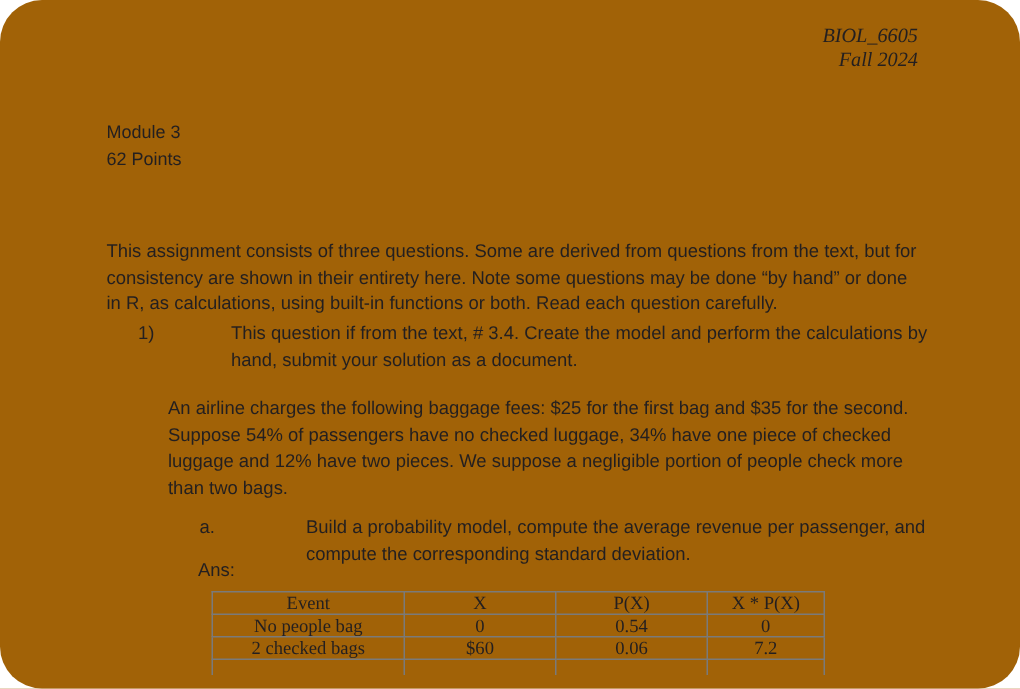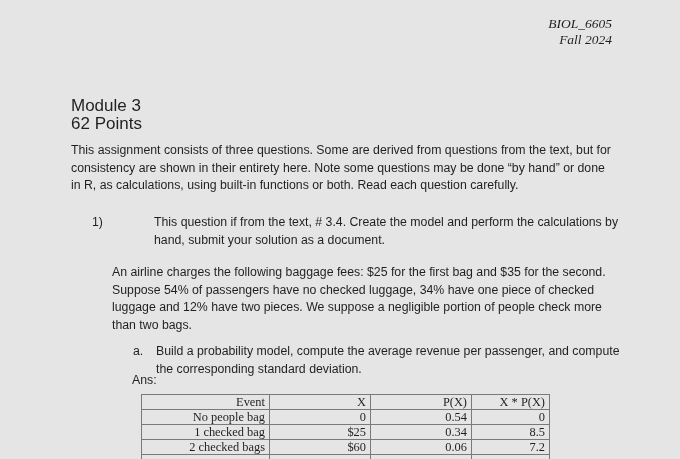--- a/index.html
+++ b/index.html
@@ -13,52 +13,53 @@
     position: relative;
     overflow: hidden;
     font-family: "Liberation Sans", sans-serif;
     color: #231f20;
     -webkit-font-smoothing: antialiased;
   }
 
   .page {
     position: absolute;
     inset: 0;
-    background: #e5e5e5;
+    background: #a16207;
+    border-radius: 28px;
   }
 
   
   .doc-header {
     position: absolute;
     top: 16px;
     right: 68px;
     text-align: right;
     font-family: "Liberation Serif", serif;
     font-style: italic;
     font-size: 13.5px;
     line-height: 16px;
     color: #231f20;
     white-space: nowrap;
   }
 
   
   .meta-block {
     position: absolute;
-    top: 97px;
+    top: 80px;
     left: 71px;
-    font-size: 17px;
+    font-size: 12px;
     line-height: 17.5px;
     color: #231f20;
   }
   .meta-line { white-space: nowrap; }
 
   
   .intro {
     position: absolute;
-    top: 142px;
+    top: 159px;
     left: 71px;
     width: 545px;
     font-size: 12.3px;
     line-height: 17.6px;
     text-align: left;
     color: #231f20;
   }
 
   
   .question {
@@ -102,21 +103,21 @@
     color: #231f20;
   }
   .sub-row {
     display: flex;
     align-items: flex-start;
   }
   .sub-letter {
     width: 23px;
     flex: 0 0 23px;
   }
-  .sub-text { flex: 1 1 auto; }
+  .sub-text { flex: 1 1 auto; margin-left: 48px; }
 
   
   .ans-label {
     position: absolute;
     top: 372px;
     left: 132px;
     font-size: 12.3px;
     line-height: 17.6px;
     font-weight: normal;
     color: #231f20;
@@ -132,21 +133,21 @@
     font-family: "Liberation Serif", serif;
     font-size: 12.4px;
     color: #231f20;
     table-layout: fixed;
   }
   .prob-table td {
     border: 1px solid #7a7a7a;
     height: 14px;
     line-height: 14px;
     padding: 0 4px;
-    text-align: right;
+    text-align: center;
     vertical-align: middle;
     overflow: hidden;
     white-space: nowrap;
   }
   .col-event { width: 128px; }
   .col-x     { width: 101px; }
   .col-px    { width: 101px; }
   .col-xpx   { width: 78px; }
 
   
@@ -205,26 +206,20 @@
         <td>P(X)</td>
         <td>X * P(X)</td>
       </tr>
       <tr>
         <td>No people bag</td>
         <td>0</td>
         <td>0.54</td>
         <td>0</td>
       </tr>
       <tr>
-        <td>1 checked bag</td>
-        <td>$25</td>
-        <td>0.34</td>
-        <td>8.5</td>
-      </tr>
-      <tr>
         <td>2 checked bags</td>
         <td>$60</td>
         <td>0.06</td>
         <td>7.2</td>
       </tr>
       <tr class="clipped">
         <td></td>
         <td></td>
         <td></td>
         <td></td>

